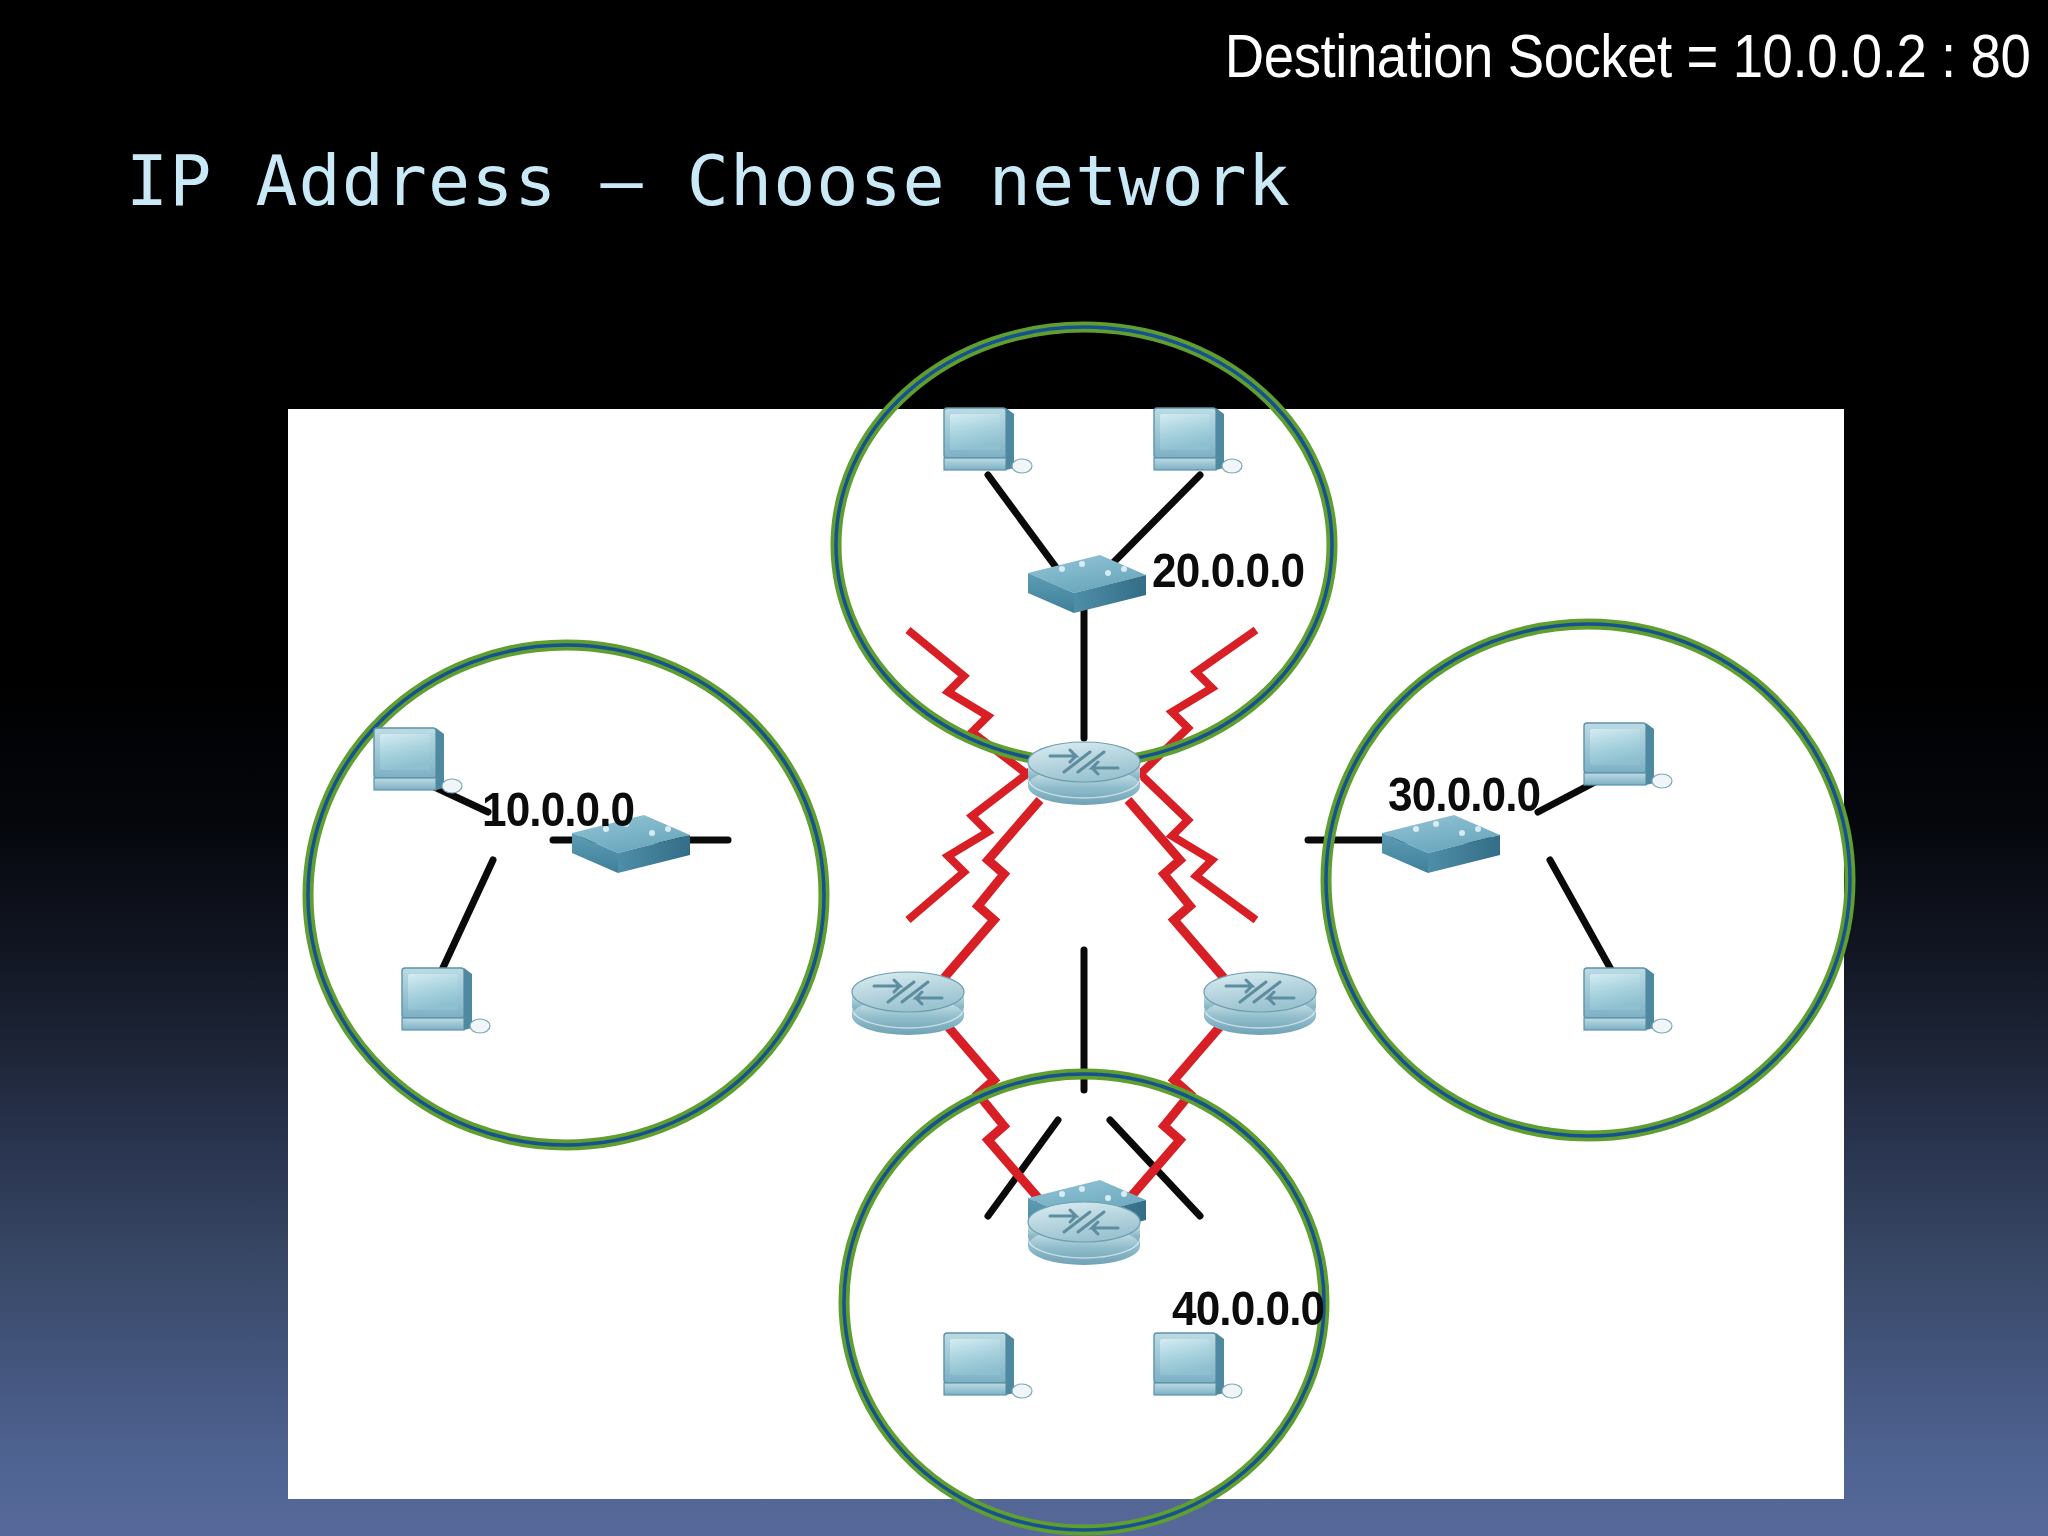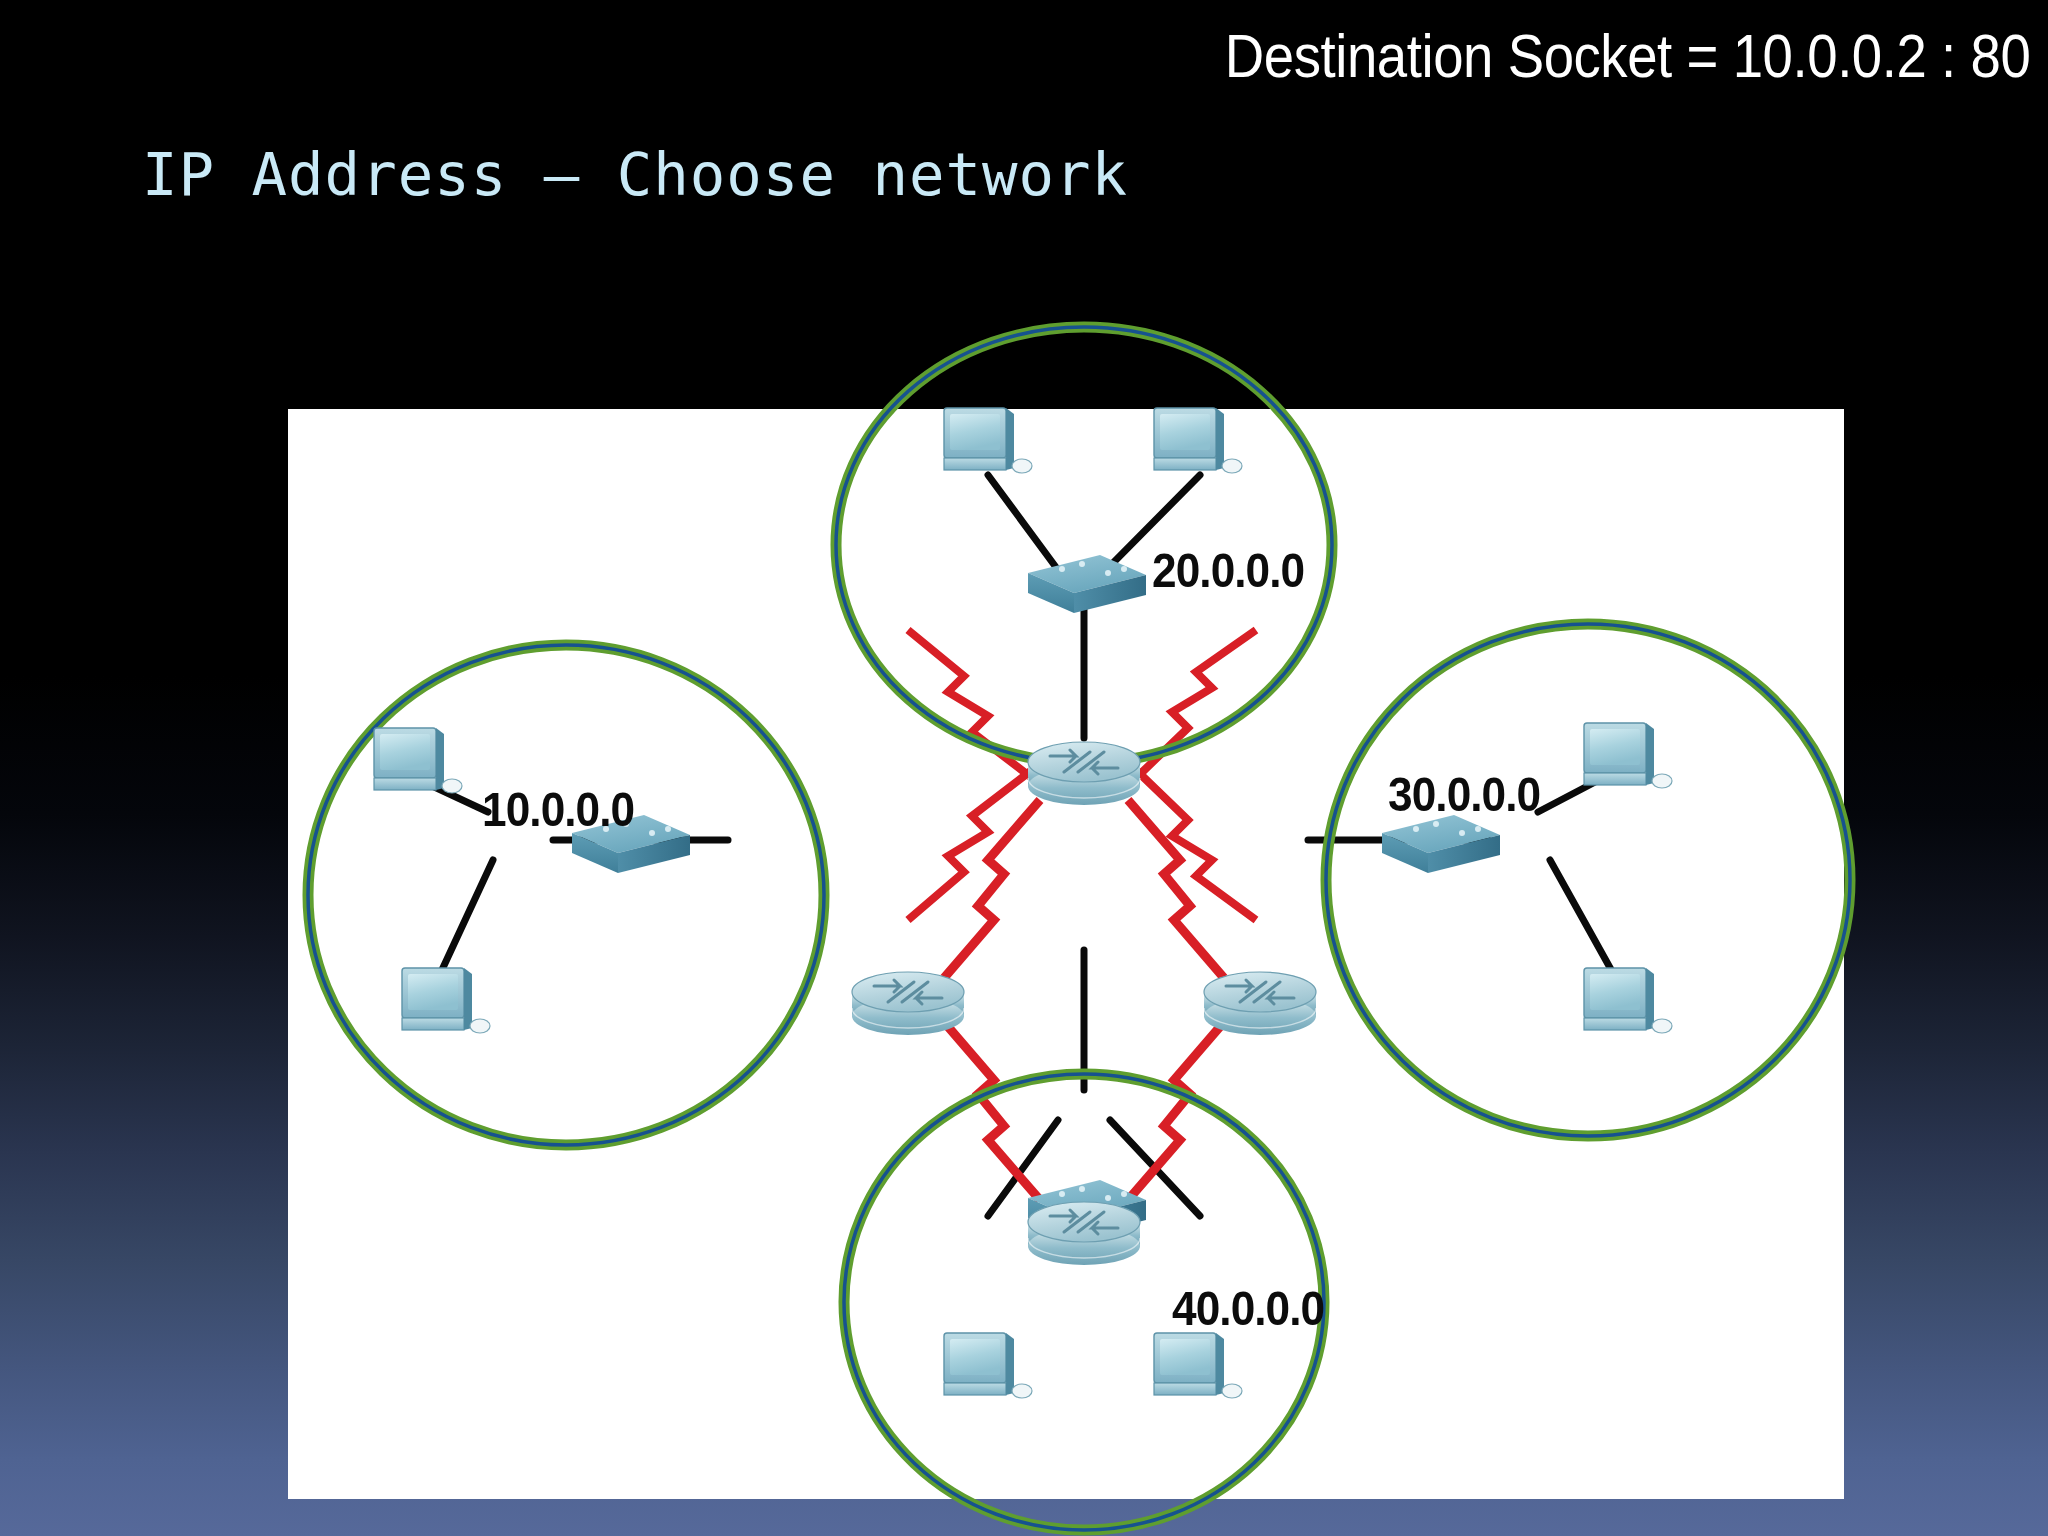--- a/index.html
+++ b/index.html
@@ -49,25 +49,25 @@
     font-weight: 400;
     letter-spacing: -0.5px;
     white-space: nowrap;
     transform: scaleX(0.88);
     transform-origin: right center;
   }
 
   
   .slide-title {
     position: absolute;
-    left: 142px;
+    left: 126px;
     top: 140px;
     color: #c9e9f6;
     font-family: "DejaVu Sans Mono", "Liberation Mono", monospace;
-    font-size: 59px;
+    font-size: 70px;
     font-weight: 400;
     letter-spacing: 1px;
     white-space: nowrap;
     text-align: right;
   }
 
   
   .diagram-panel {
     position: absolute;
     left: 288px;

